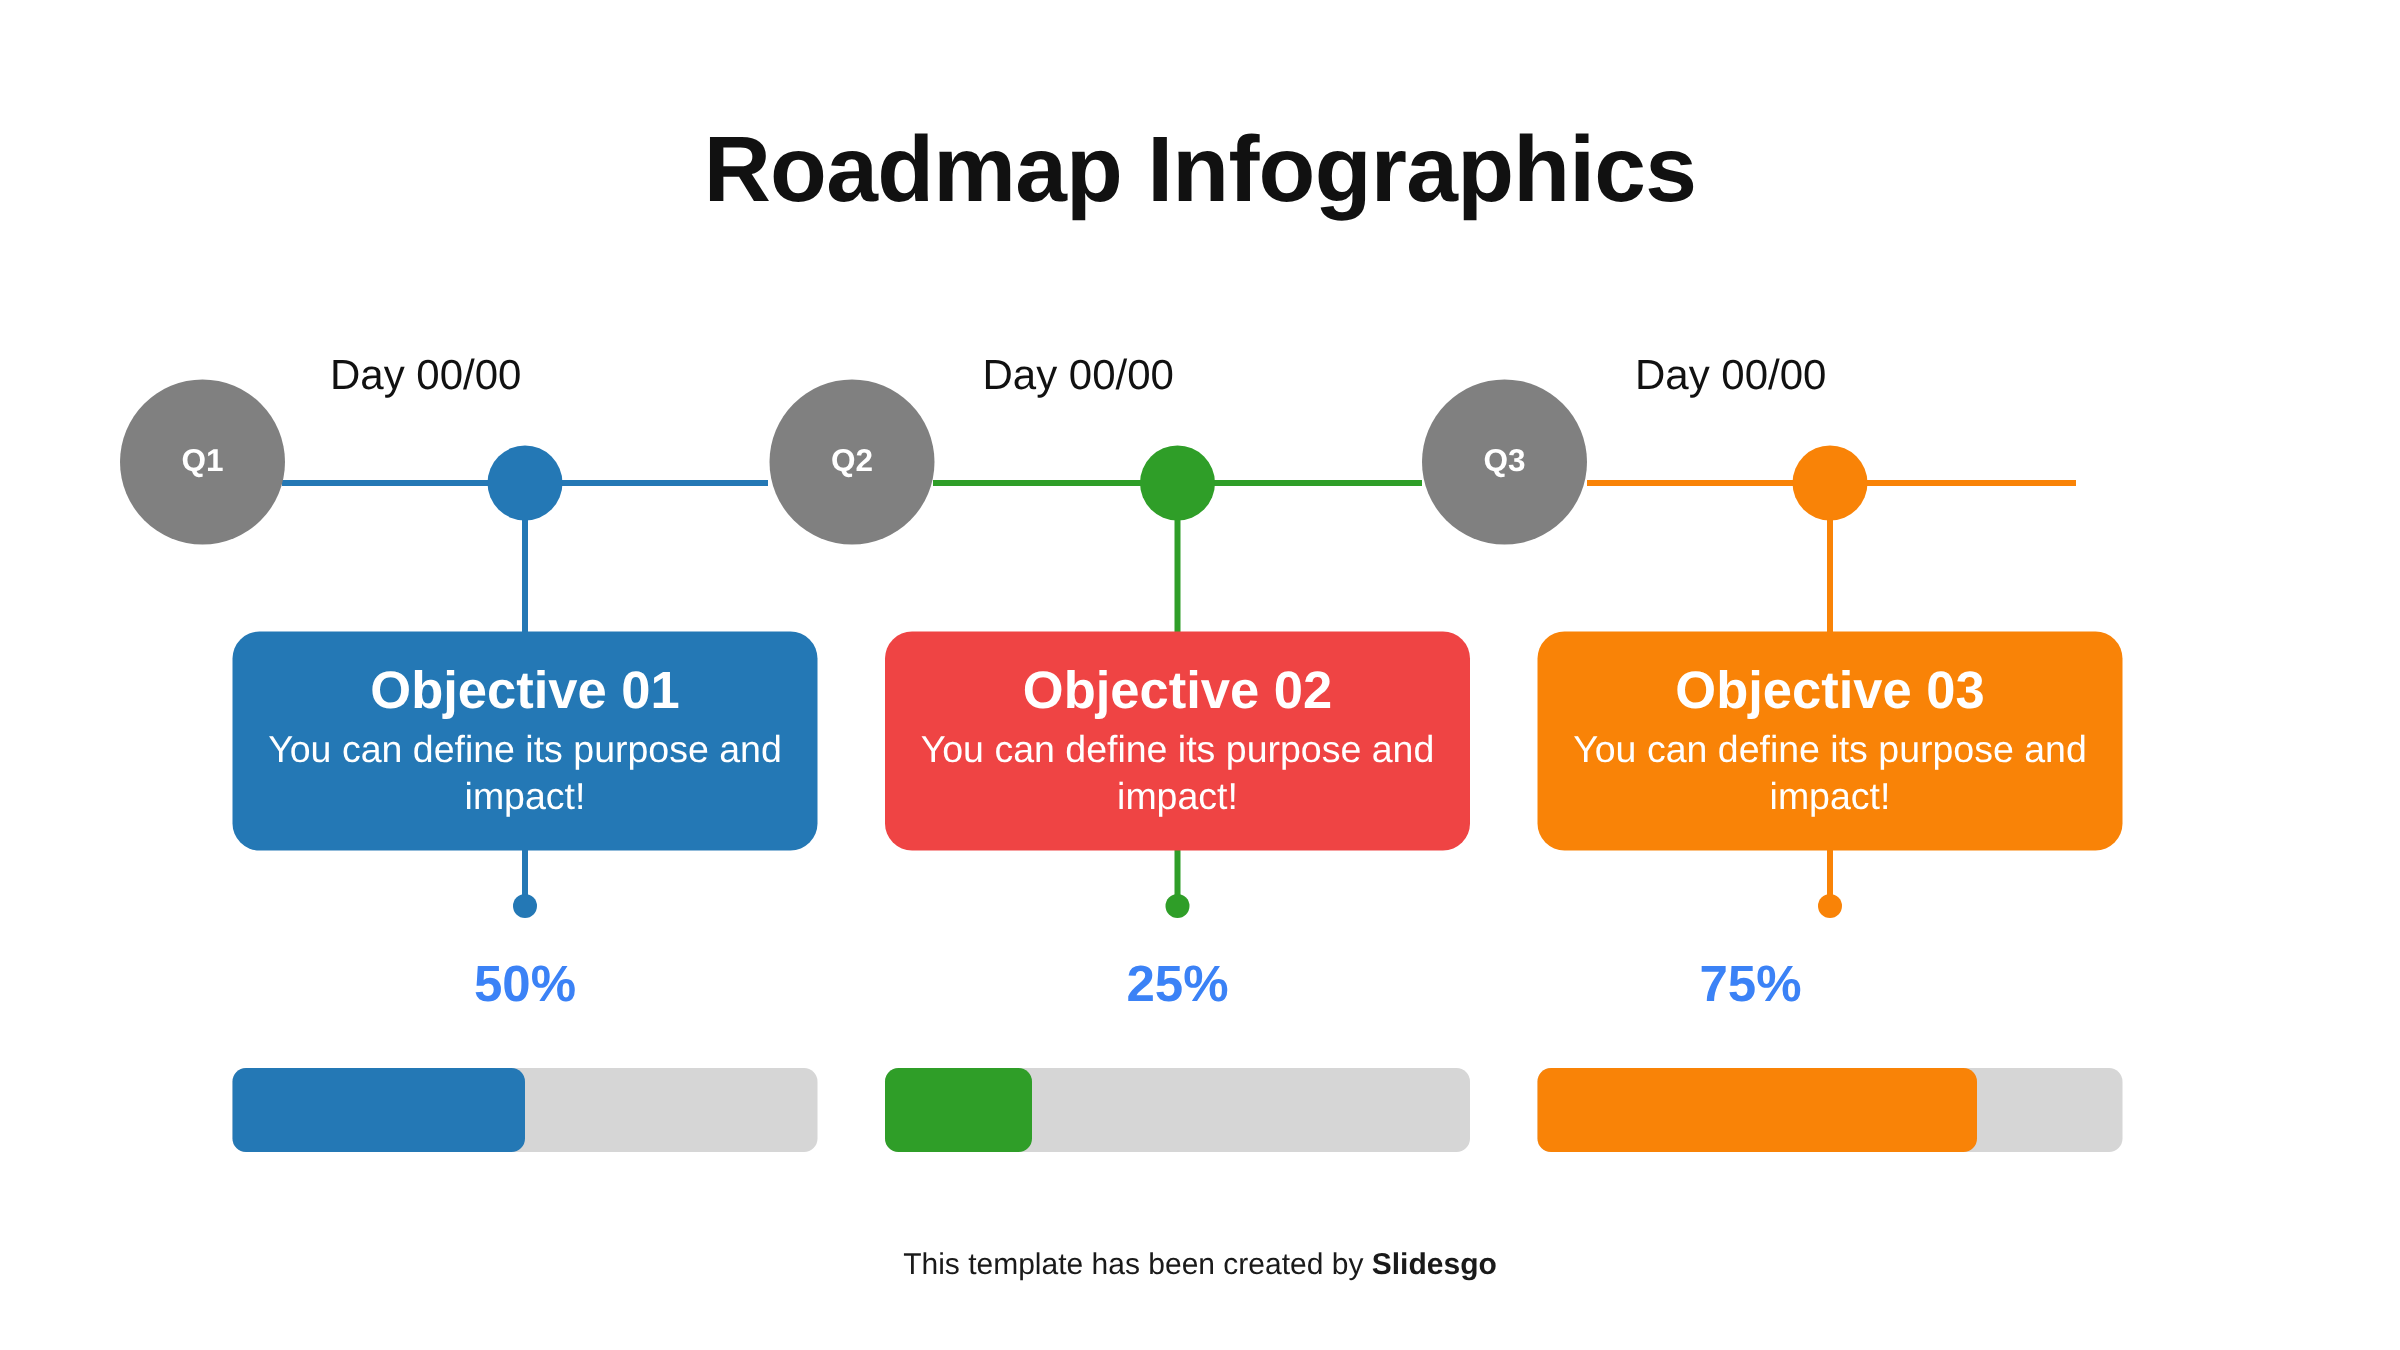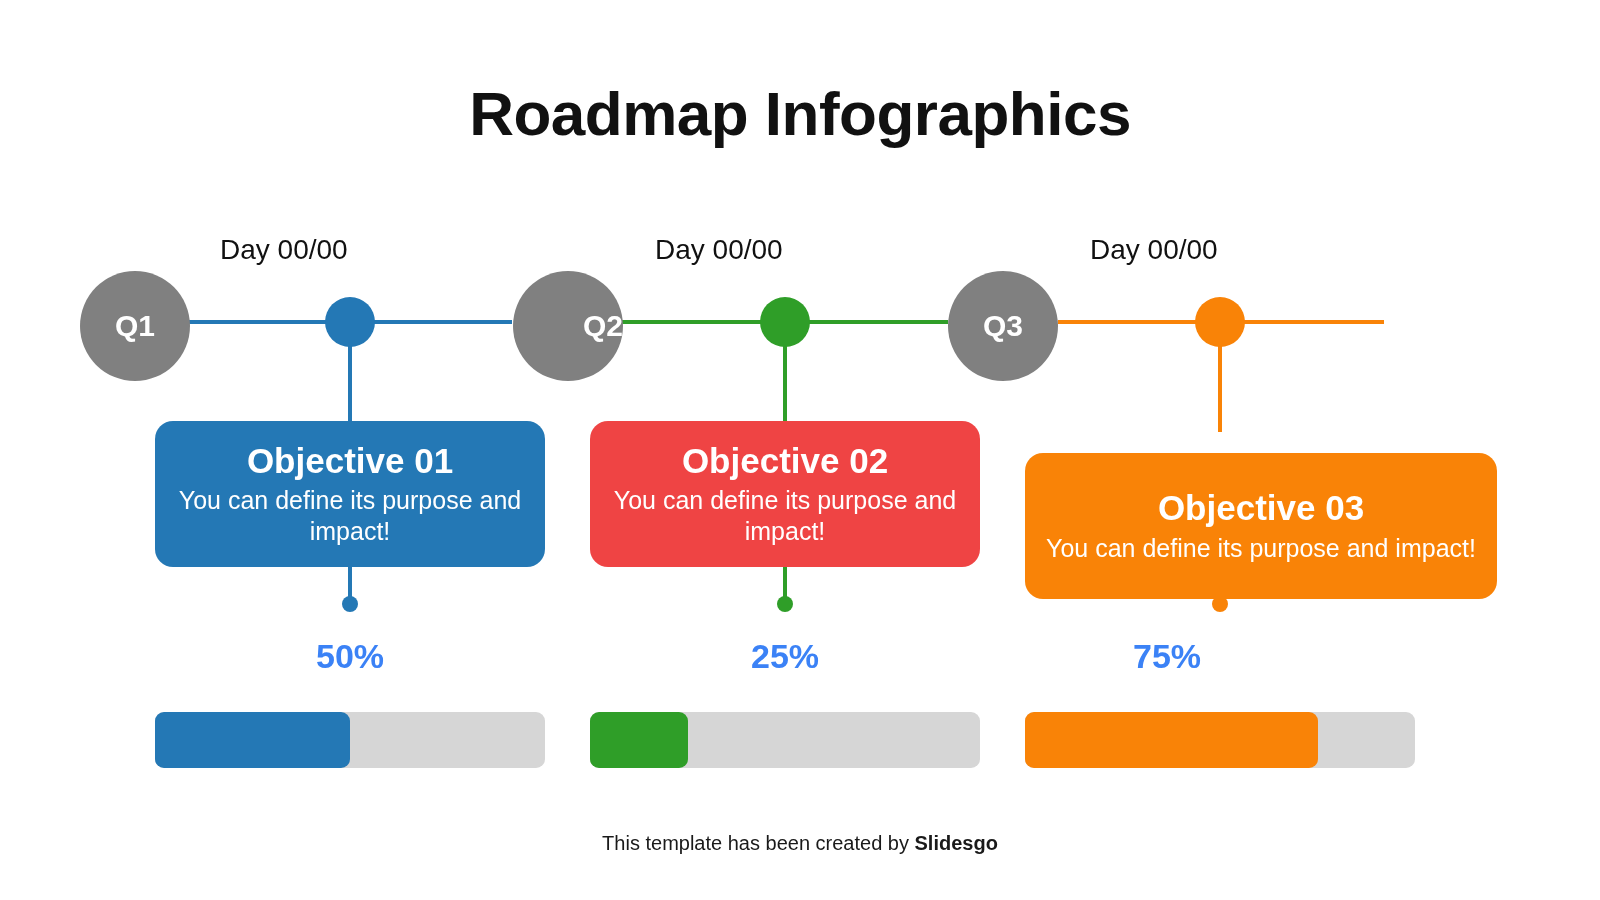--- a/index.html
+++ b/index.html
@@ -49,23 +49,23 @@
   .qnode {
     position: absolute;
     width: 110px;
     height: 110px;
     border-radius: 50%;
     background: #808080;
     display: flex;
     align-items: center;
     justify-content: center;
     color: #ffffff;
-    font-size: 30px;
+    font-size: 21px;
     font-weight: 600;
-    top: 271px;
+    top: 253px;
     pointer-events: auto;
   }
 
   .seg-line {
     position: absolute;
     height: 4px;
     top: 320px;
   }
 
   .mid-dot {
@@ -201,21 +201,21 @@
     <div class="tail-line" style="left:783px;background:#2f9e28;"></div>
     <div class="tail-line" style="left:1218px;background:#f98307;"></div>
 
     <div class="tail-dot" style="left:342px;background:#2478b5;"></div>
     <div class="tail-dot" style="left:777px;background:#2f9e28;"></div>
     <div class="tail-dot" style="left:1212px;background:#f98307;"></div>
 
     <div class="qnode" style="left:80px;">
       <span>Q1</span>
     </div>
-    <div class="qnode" style="left:513px;justify-content:flex-end;">
+    <div class="qnode" style="left:513px;">
       <span>Q2</span>
     </div>
     <div class="qnode" style="left:948px;">
       <span>Q3</span>
     </div>
 
     <div class="mid-dot" style="left:325px;background:#2478b5;"></div>
     <div class="mid-dot" style="left:760px;background:#2f9e28;"></div>
     <div class="mid-dot" style="left:1195px;background:#f98307;"></div>
 
@@ -227,21 +227,21 @@
   <div class="card" style="left:155px;width:390px;background:#2478b5;">
     <div class="card-title">Objective 01</div>
     <div class="card-body">You can define its purpose and impact!</div>
   </div>
 
   <div class="card" style="left:590px;width:390px;background:#ef4444;">
     <div class="card-title">Objective 02</div>
     <div class="card-body">You can define its purpose and impact!</div>
   </div>
 
-  <div class="card" style="left:1025px;width:472px;background:#f98307;margin-top:32px;">
+  <div class="card" style="left:1025px;width:390px;background:#f98307;">
     <div class="card-title">Objective 03</div>
     <div class="card-body">You can define its purpose and impact!</div>
   </div>
 
   <div class="pct" style="left:155px;width:390px;">50%</div>
   <div class="pct" style="left:590px;width:390px;">25%</div>
   <div class="pct" style="left:972px;width:390px;">75%</div>
 
   <div class="bar-track" style="left:155px;width:390px;">
     <div class="bar-fill" style="width:195px;background:#2478b5;"></div>

